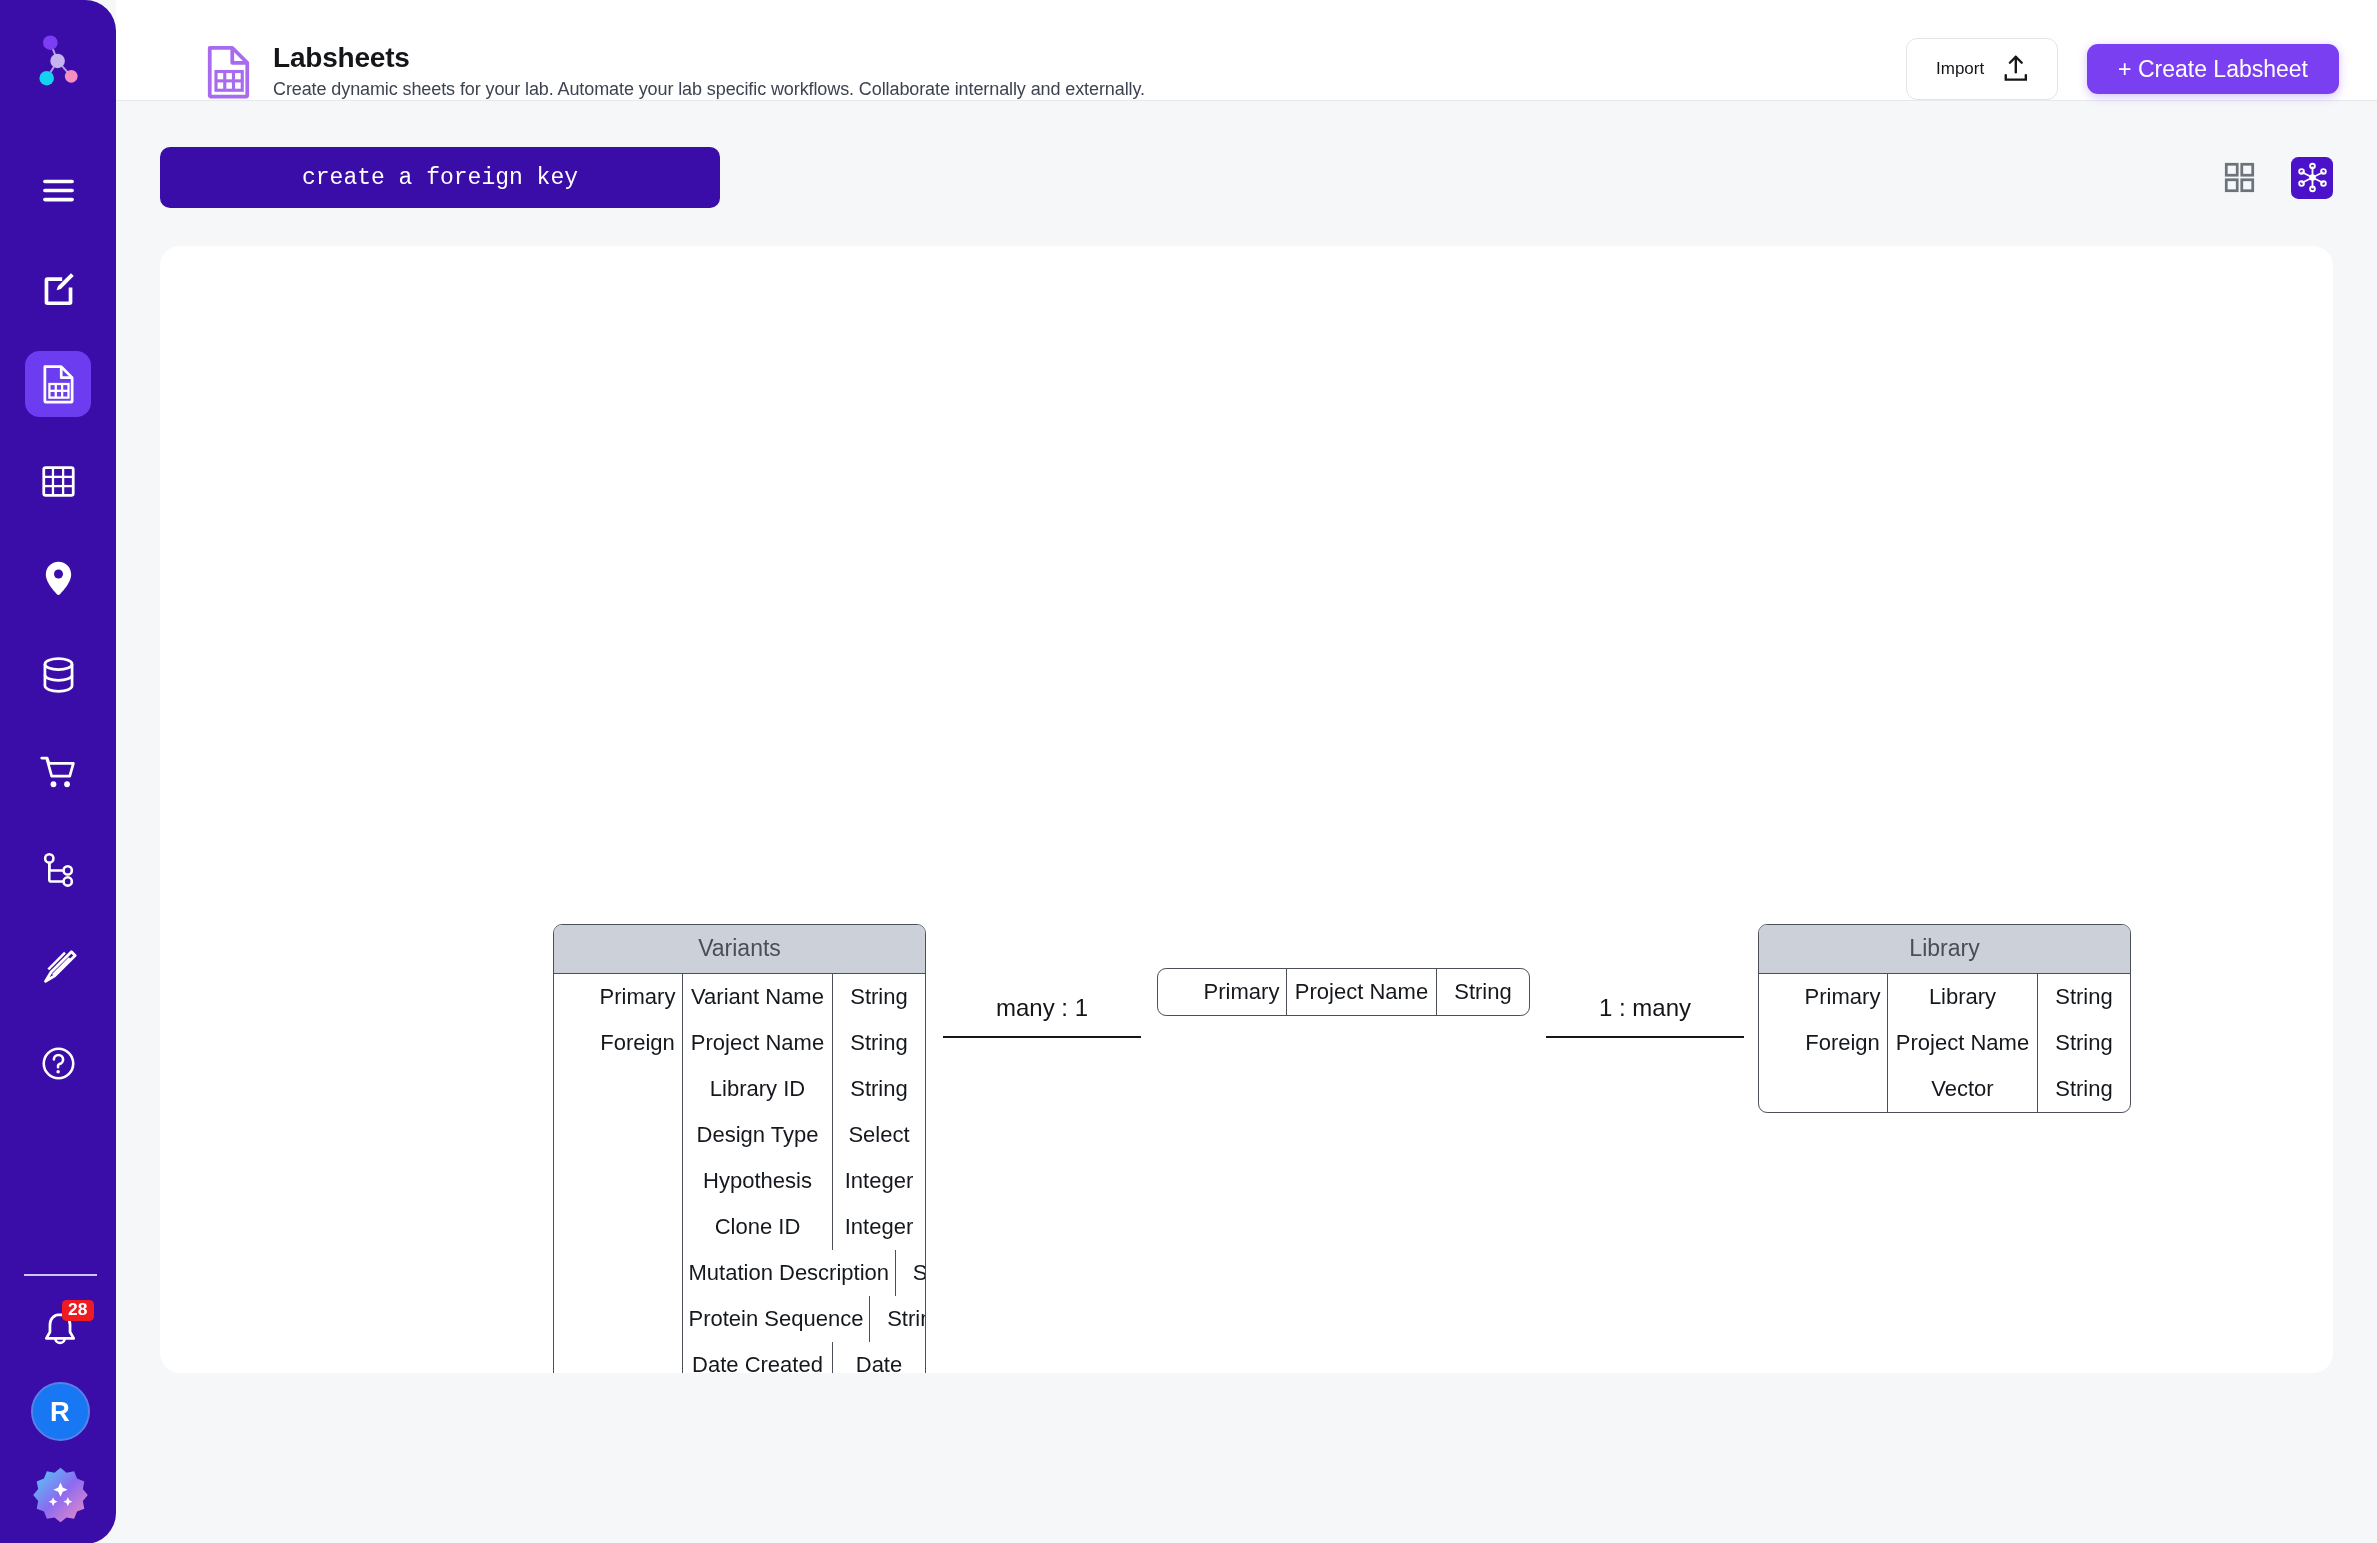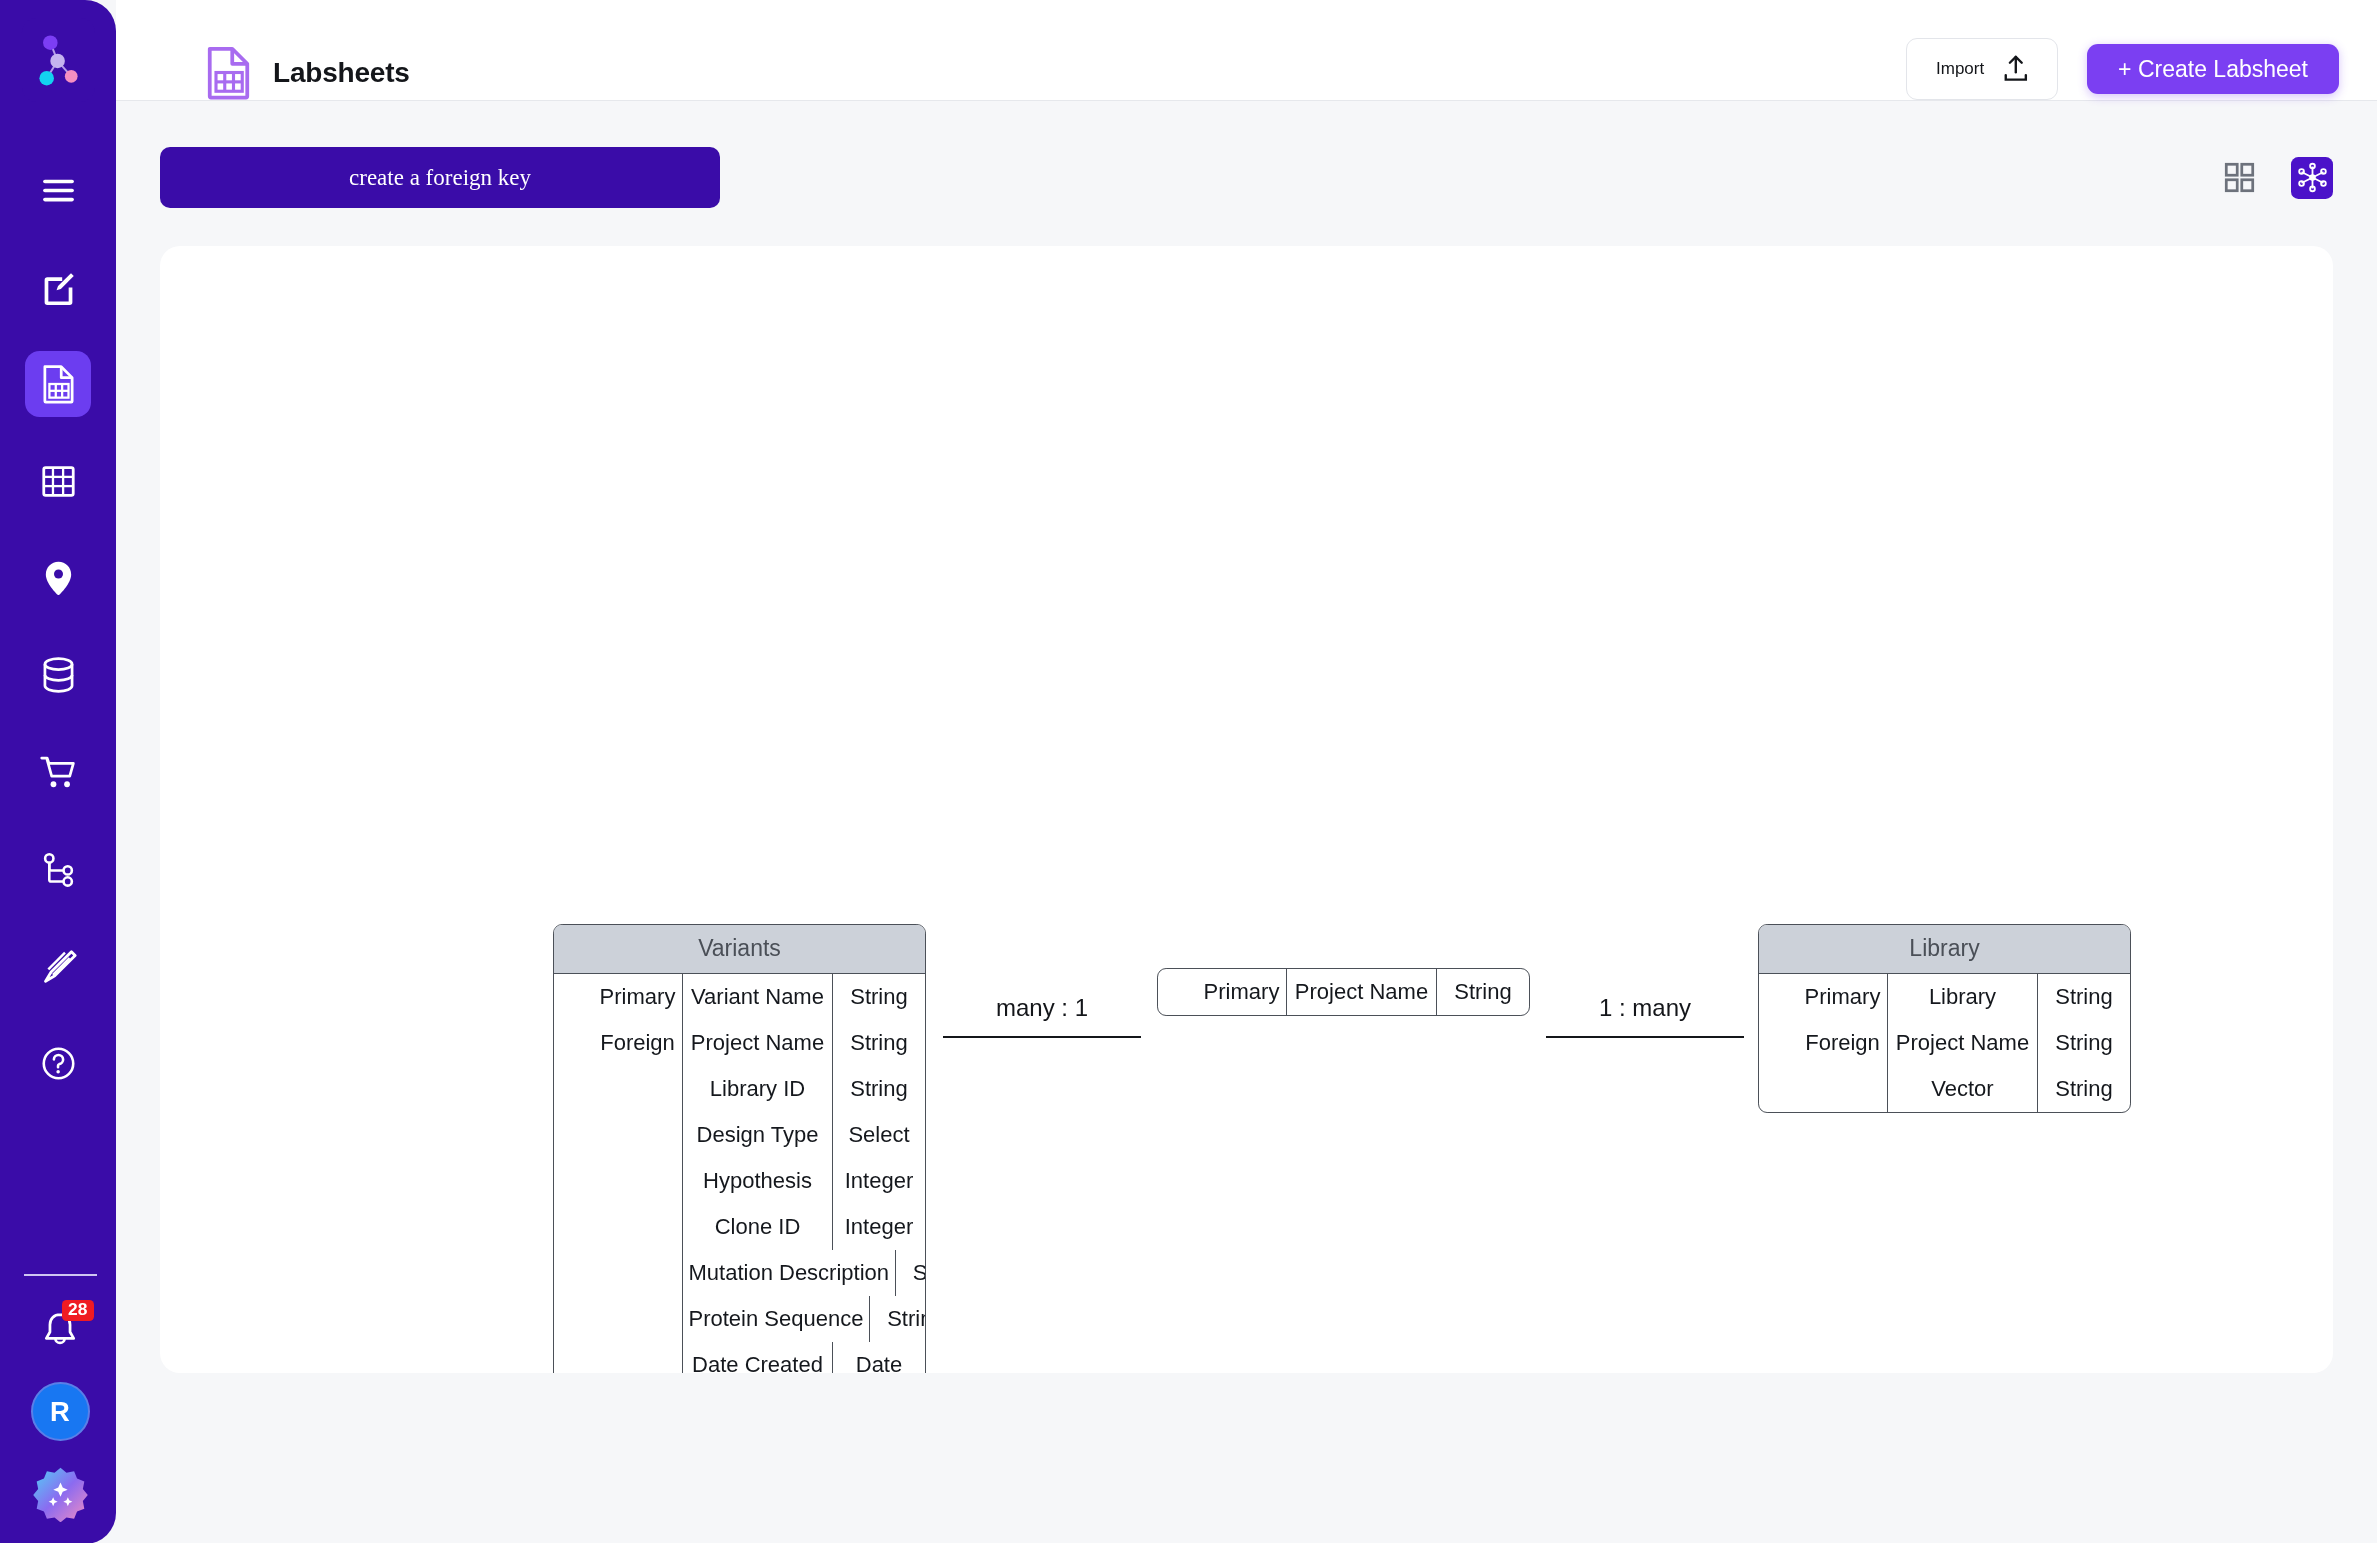--- a/index.html
+++ b/index.html
@@ -83,21 +83,21 @@
     box-shadow: 0 2.7px 9.1px rgba(123,63,242,0.30);
   }
 
   .content { flex: 1; padding: 0 44px; position: relative; }
 
   .toolbar { display: flex; align-items: center; margin-top: 46px; }
   .btn-foreign-key {
     width: 560px; height: 61px;
     background: #3a0ca8; color: #fff;
     border: none; border-radius: 10px;
-    font-size: 23px; cursor: pointer; font-family: Liberation Serif, serif;
+    font-size: 23px; cursor: pointer; font-family: Liberation Mono, monospace;
   }
   .view-toggles { margin-left: auto; display: flex; align-items: center; gap: 31px; }
   .view-btn {
     width: 42px; height: 42px; border-radius: 7.3px;
     display: flex; align-items: center; justify-content: center; cursor: pointer;
   }
   .view-btn.active { background: #4b12c9; }
 
   .canvas {
     margin-top: 38px; height: 1127px;
@@ -294,20 +294,21 @@
         <svg width="49" height="55" viewBox="0 0 38 44">
           <path d="M4 3 h18 l12 12 v26 a1 1 0 0 1 -1 1 H5 a1 1 0 0 1 -1 -1 Z" fill="none" stroke="#a86bf0" stroke-width="3" stroke-linejoin="round"></path>
           <path d="M22 3 v12 h12" fill="none" stroke="#a86bf0" stroke-width="3" stroke-linejoin="round"></path>
           <rect x="9" y="22" width="21" height="15" fill="none" stroke="#a86bf0" stroke-width="2.5"></rect>
           <line x1="9" y1="29.5" x2="30" y2="29.5" stroke="#a86bf0" stroke-width="2.5"></line>
           <line x1="16" y1="22" x2="16" y2="37" stroke="#a86bf0" stroke-width="2.5"></line>
           <line x1="23" y1="22" x2="23" y2="37" stroke="#a86bf0" stroke-width="2.5"></line>
         </svg>
         <div class="title-texts">
           <div class="app-title">Labsheets</div>
+          <div class="app-sub">Create dynamic sheets for your lab. Automate your lab specific workflows. Collaborate internally and externally.</div>
         </div>
       </div>
       <div class="topbar-actions">
         <button class="btn-import">
           <span>Import</span>
           <svg width="25.6" height="27.4" viewBox="0 0 28 30">
             <path d="M14 2 v17" stroke="#14161a" stroke-width="2.6" stroke-linecap="round"></path>
             <path d="M7.5 8.5 L14 2 l6.5 6.5" fill="none" stroke="#14161a" stroke-width="2.6" stroke-linecap="round" stroke-linejoin="round"></path>
             <path d="M3 22 v5 h22 v-5" fill="none" stroke="#14161a" stroke-width="2.6" stroke-linecap="round"></path>
           </svg>

